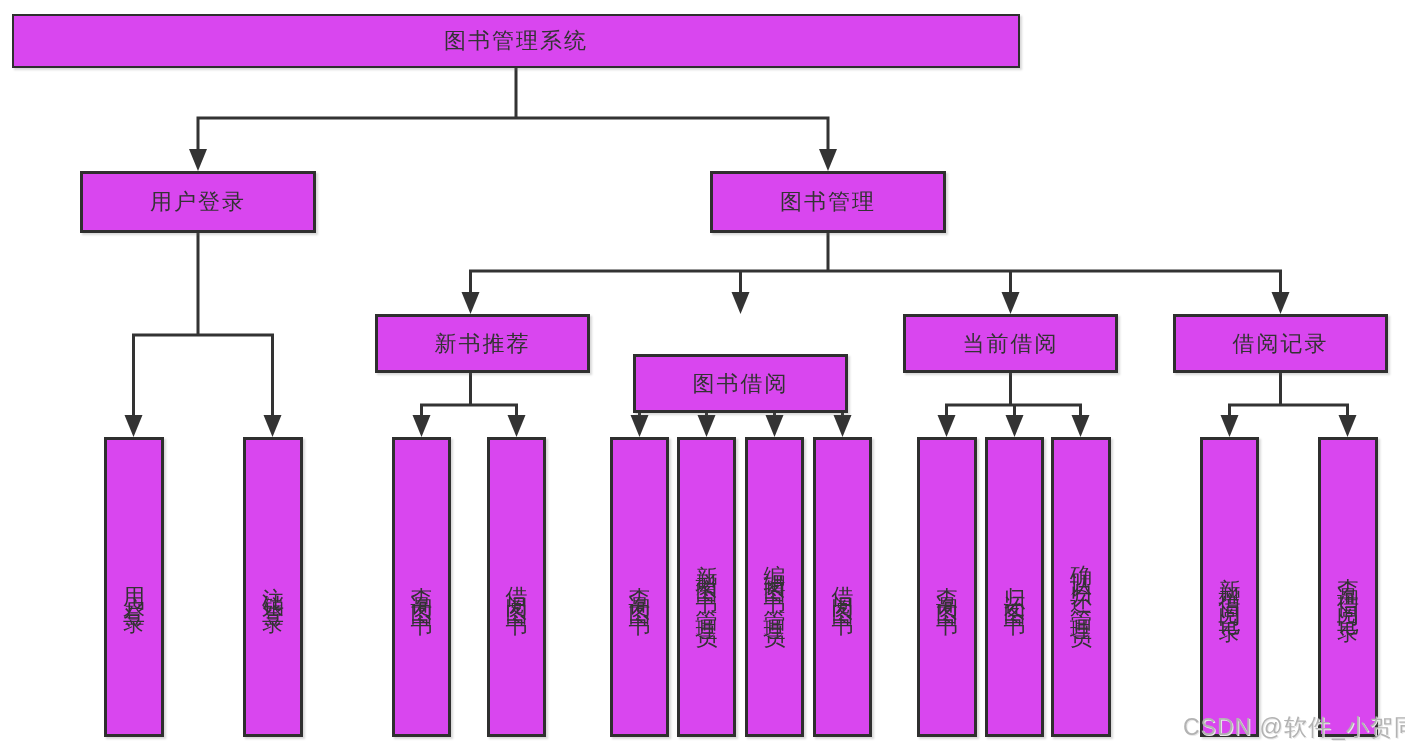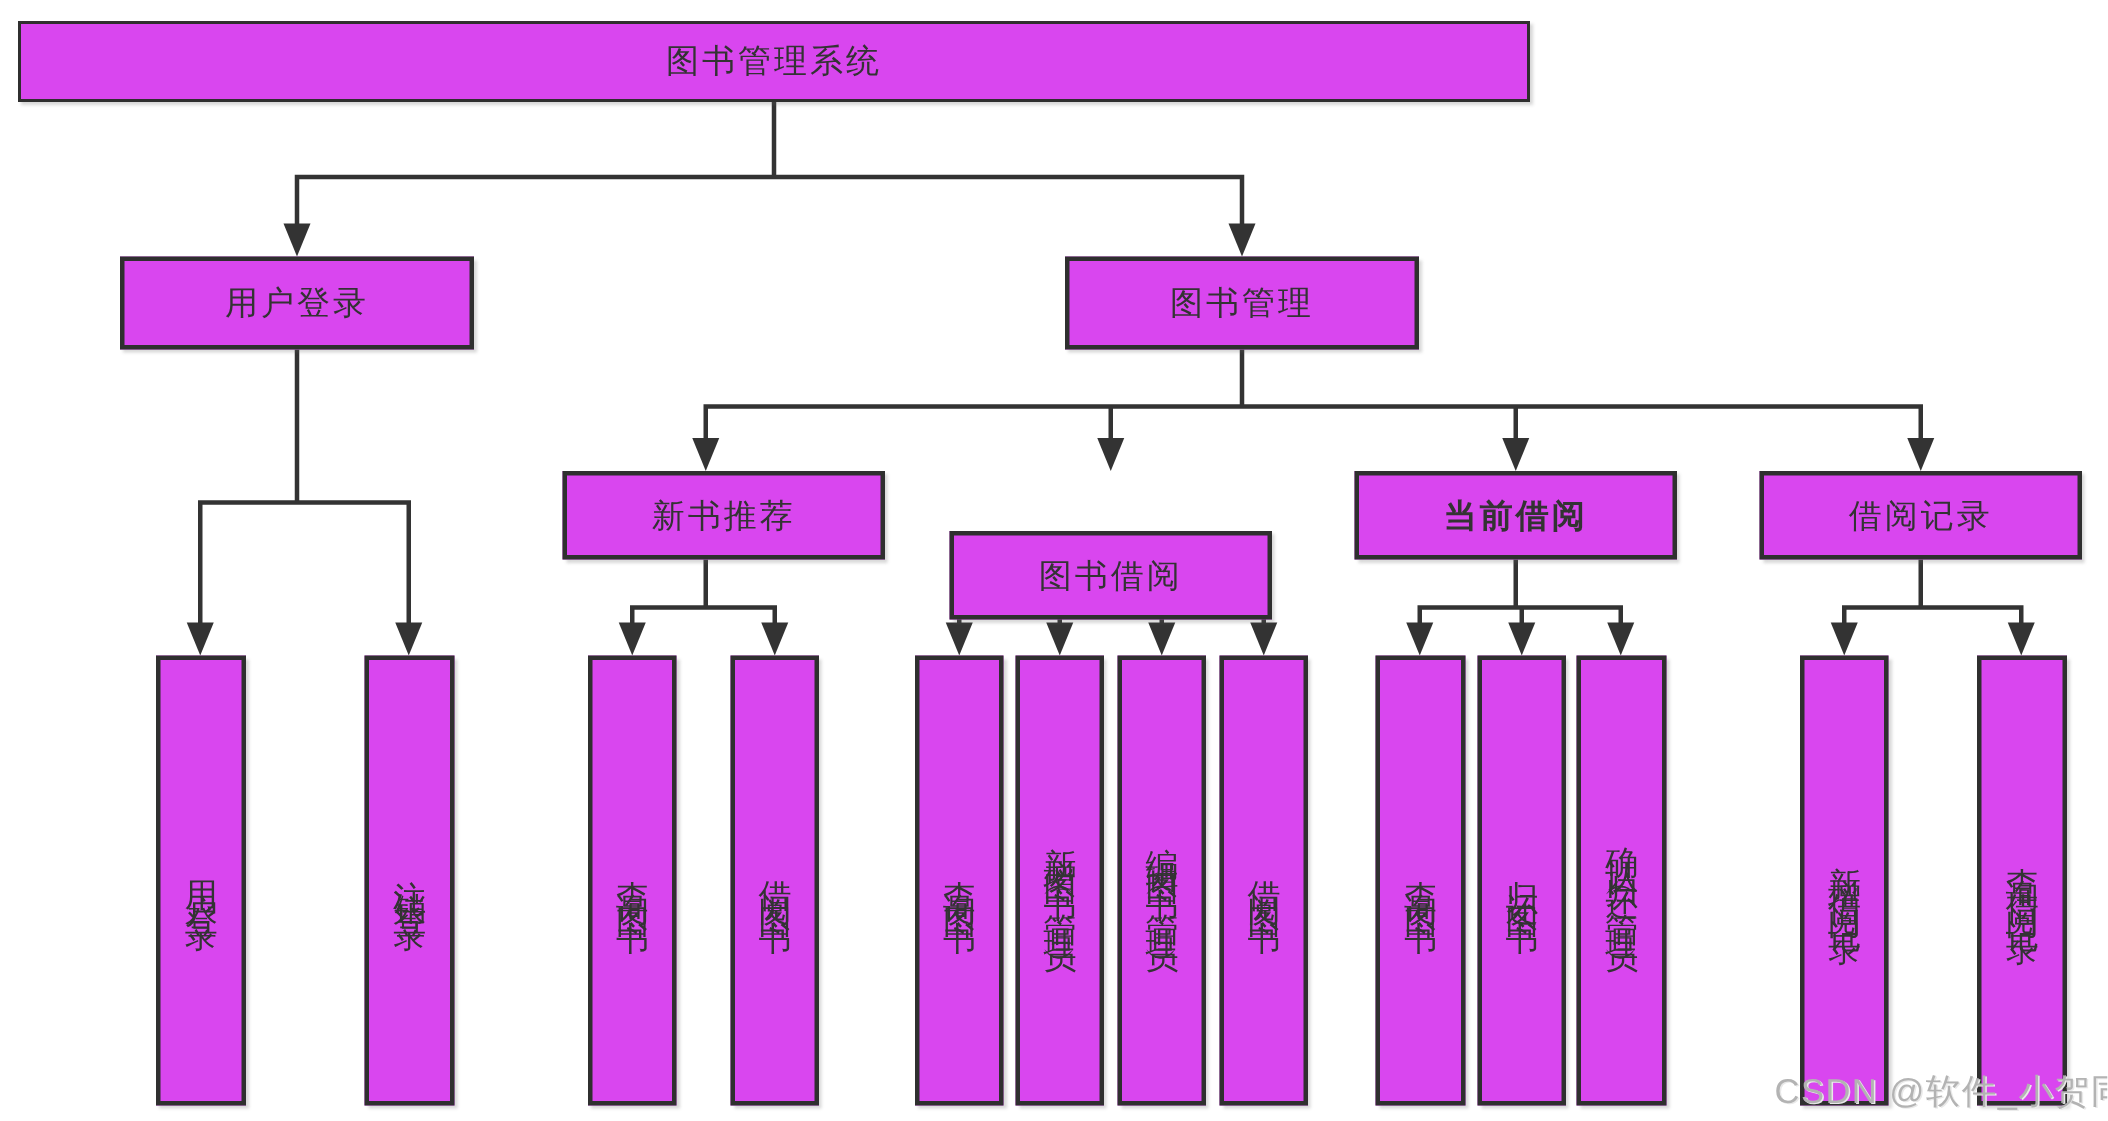--- a/index.html
+++ b/index.html
@@ -117,21 +117,21 @@
   <div class="box" style="left:710px;top:171px;width:236px;height:62px;">
     <span class="hlabel">图书管理</span>
   </div>
 
   <div class="box" style="left:363px;top:314px;width:215px;height:59px;margin-left:12px;">
     <span class="hlabel">新书推荐</span>
   </div>
   <div class="box" style="left:633px;top:314px;width:215px;height:59px;margin-top:40px;">
     <span class="hlabel">图书借阅</span>
   </div>
-  <div class="box" style="left:903px;top:314px;width:215px;height:59px;font-weight:bold;">
+  <div class="box" style="left:903px;top:314px;width:215px;height:59px;">
     <span class="hlabel">当前借阅</span>
   </div>
   <div class="box" style="left:1173px;top:314px;width:215px;height:59px;">
     <span class="hlabel">借阅记录</span>
   </div>
 
   <div class="box leaf" style="left:104px;top:437px;width:60px;height:300px;">
     <span class="vlabel">用户登录</span>
   </div>
   <div class="box leaf" style="left:243px;top:437px;width:60px;height:300px;">

